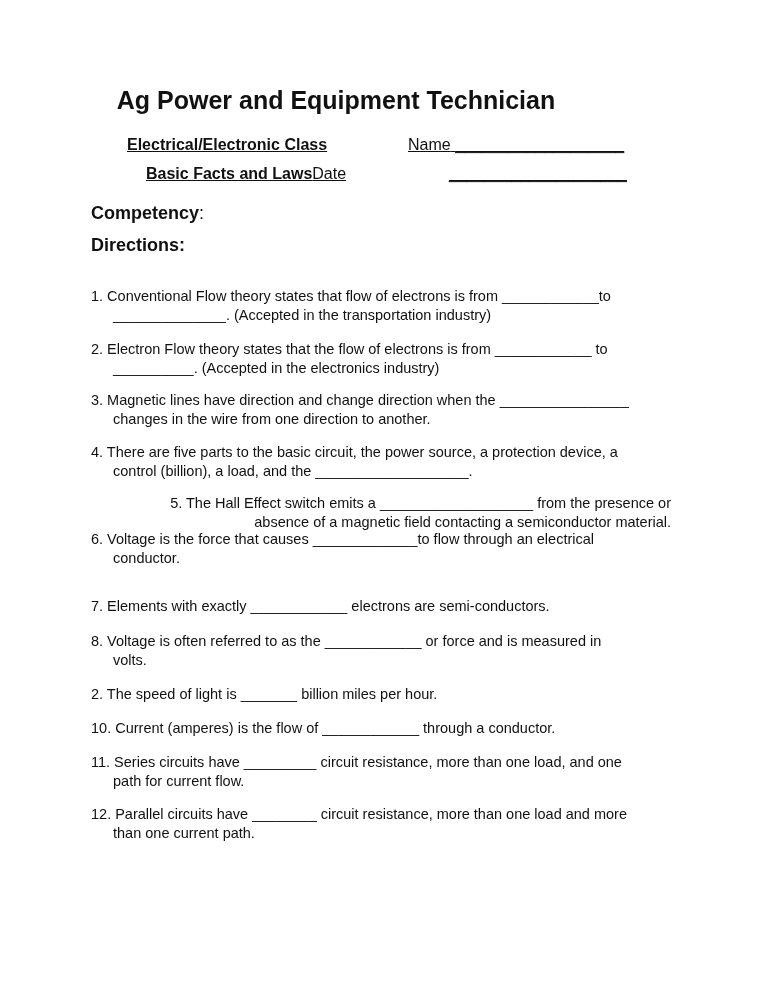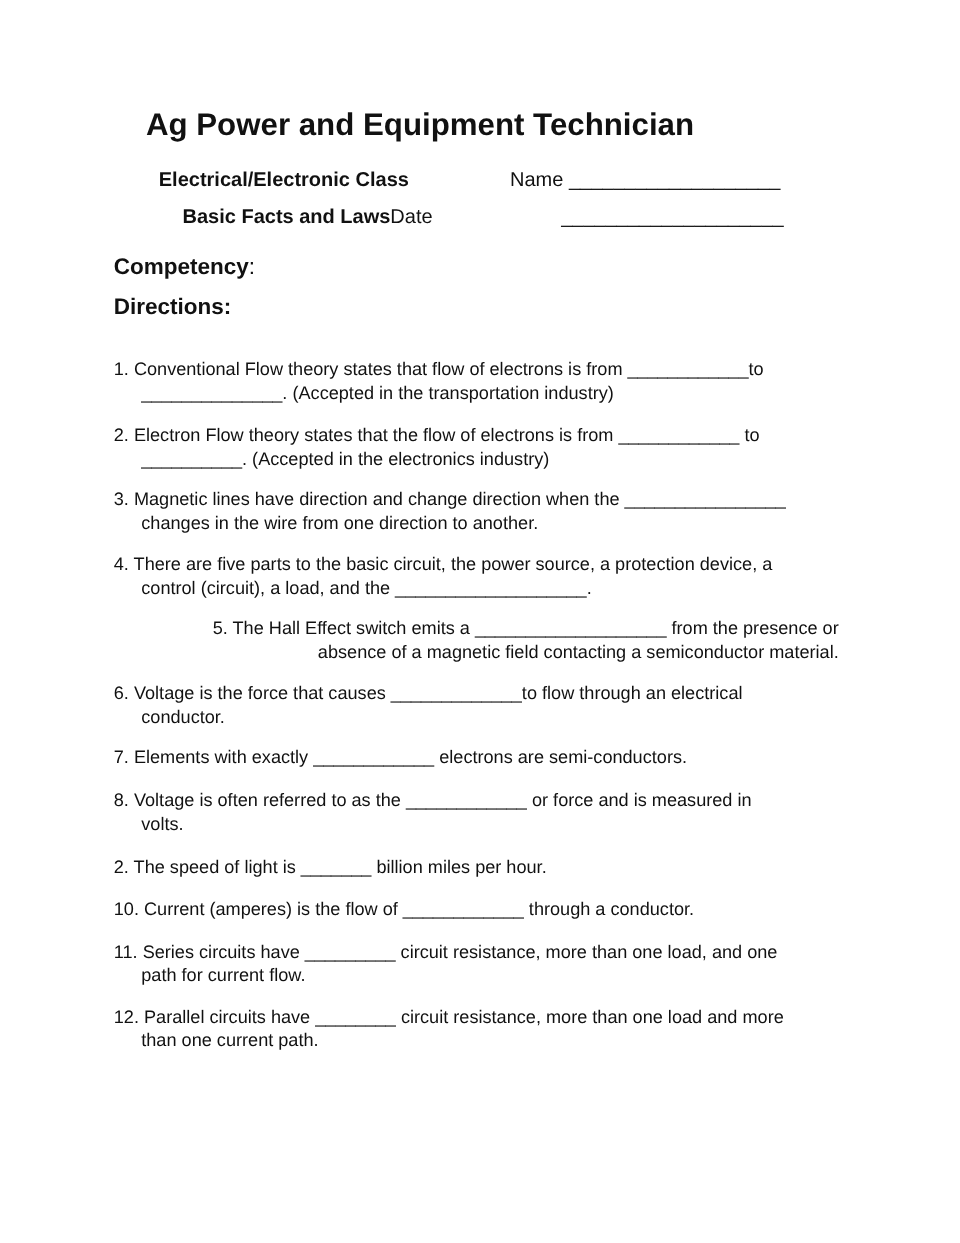--- a/index.html
+++ b/index.html
@@ -1,20 +1,20 @@
 <!DOCTYPE html>
 <html><head>
 <meta charset="utf-8">
 <style>
   html, body { margin: 0; padding: 0; background: #ffffff; }
   body { width: 768px; height: 994px; position: relative; overflow: hidden;
          font-family: "Liberation Sans", sans-serif; color: #111111; }
   .title { position: absolute; left: 0; width: 672px; top: 86px; text-align: center;
            font-size: 25px; font-weight: bold; }
-  .hdr { position: absolute; font-size: 16px; white-space: nowrap; }
+  .hdr { position: absolute; font-size: 16px; white-space: nowrap; text-decoration: underline; }
   .b { font-weight: bold; }
   .label { position: absolute; left: 91px; font-size: 18px; }
   .q { position: absolute; left: 91px; font-size: 14.5px; line-height: 19px; width: 580px; }
   .q .row2 { padding-left: 22px; }
 </style>
 </head>
 <body>
 
 <div class="title">Ag Power and Equipment Technician</div>
 
@@ -41,27 +41,27 @@
 <div class="q" style="top:340px;">
   <div>2.  Electron Flow theory states that the flow of electrons is from ____________ to</div>
   <div class="row2">__________. (Accepted in the electronics industry)</div>
 </div>
 <div class="q" style="top:391px;">
   <div>3.  Magnetic lines have direction and change direction when the ________________</div>
   <div class="row2">changes in the wire from one direction to another.</div>
 </div>
 <div class="q" style="top:443px;">
   <div>4.  There are five parts to the basic circuit, the power source, a protection device, a</div>
-  <div class="row2">control (circuit), a load, and the ___________________.</div>
+  <div class="row2">control (billion), a load, and the ___________________.</div>
 </div>
 <div class="q" style="top:494px;text-align:right;">
   <div>5. The Hall Effect switch emits a ___________________ from the presence or</div>
   <div class="row2">absence of a magnetic field contacting a semiconductor material.</div>
 </div>
-<div class="q" style="top:546px;">
+<div class="q" style="top:530px;">
   <div>6.  Voltage is the force that causes _____________to flow through an electrical</div>
   <div class="row2">conductor.</div>
 </div>
 <div class="q" style="top:597px;">
   <div>7.  Elements with exactly ____________ electrons are semi-conductors.</div>
 </div>
 <div class="q" style="top:632px;">
   <div>8.  Voltage is often referred to as the ____________ or force and is measured in</div>
   <div class="row2">volts.</div>
 </div>

